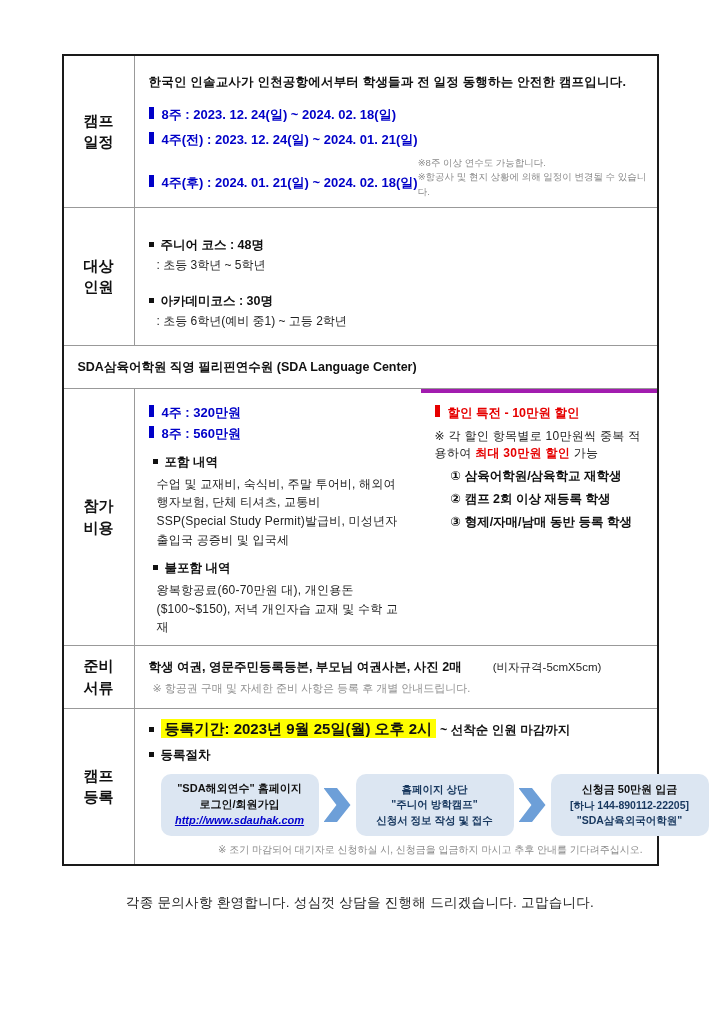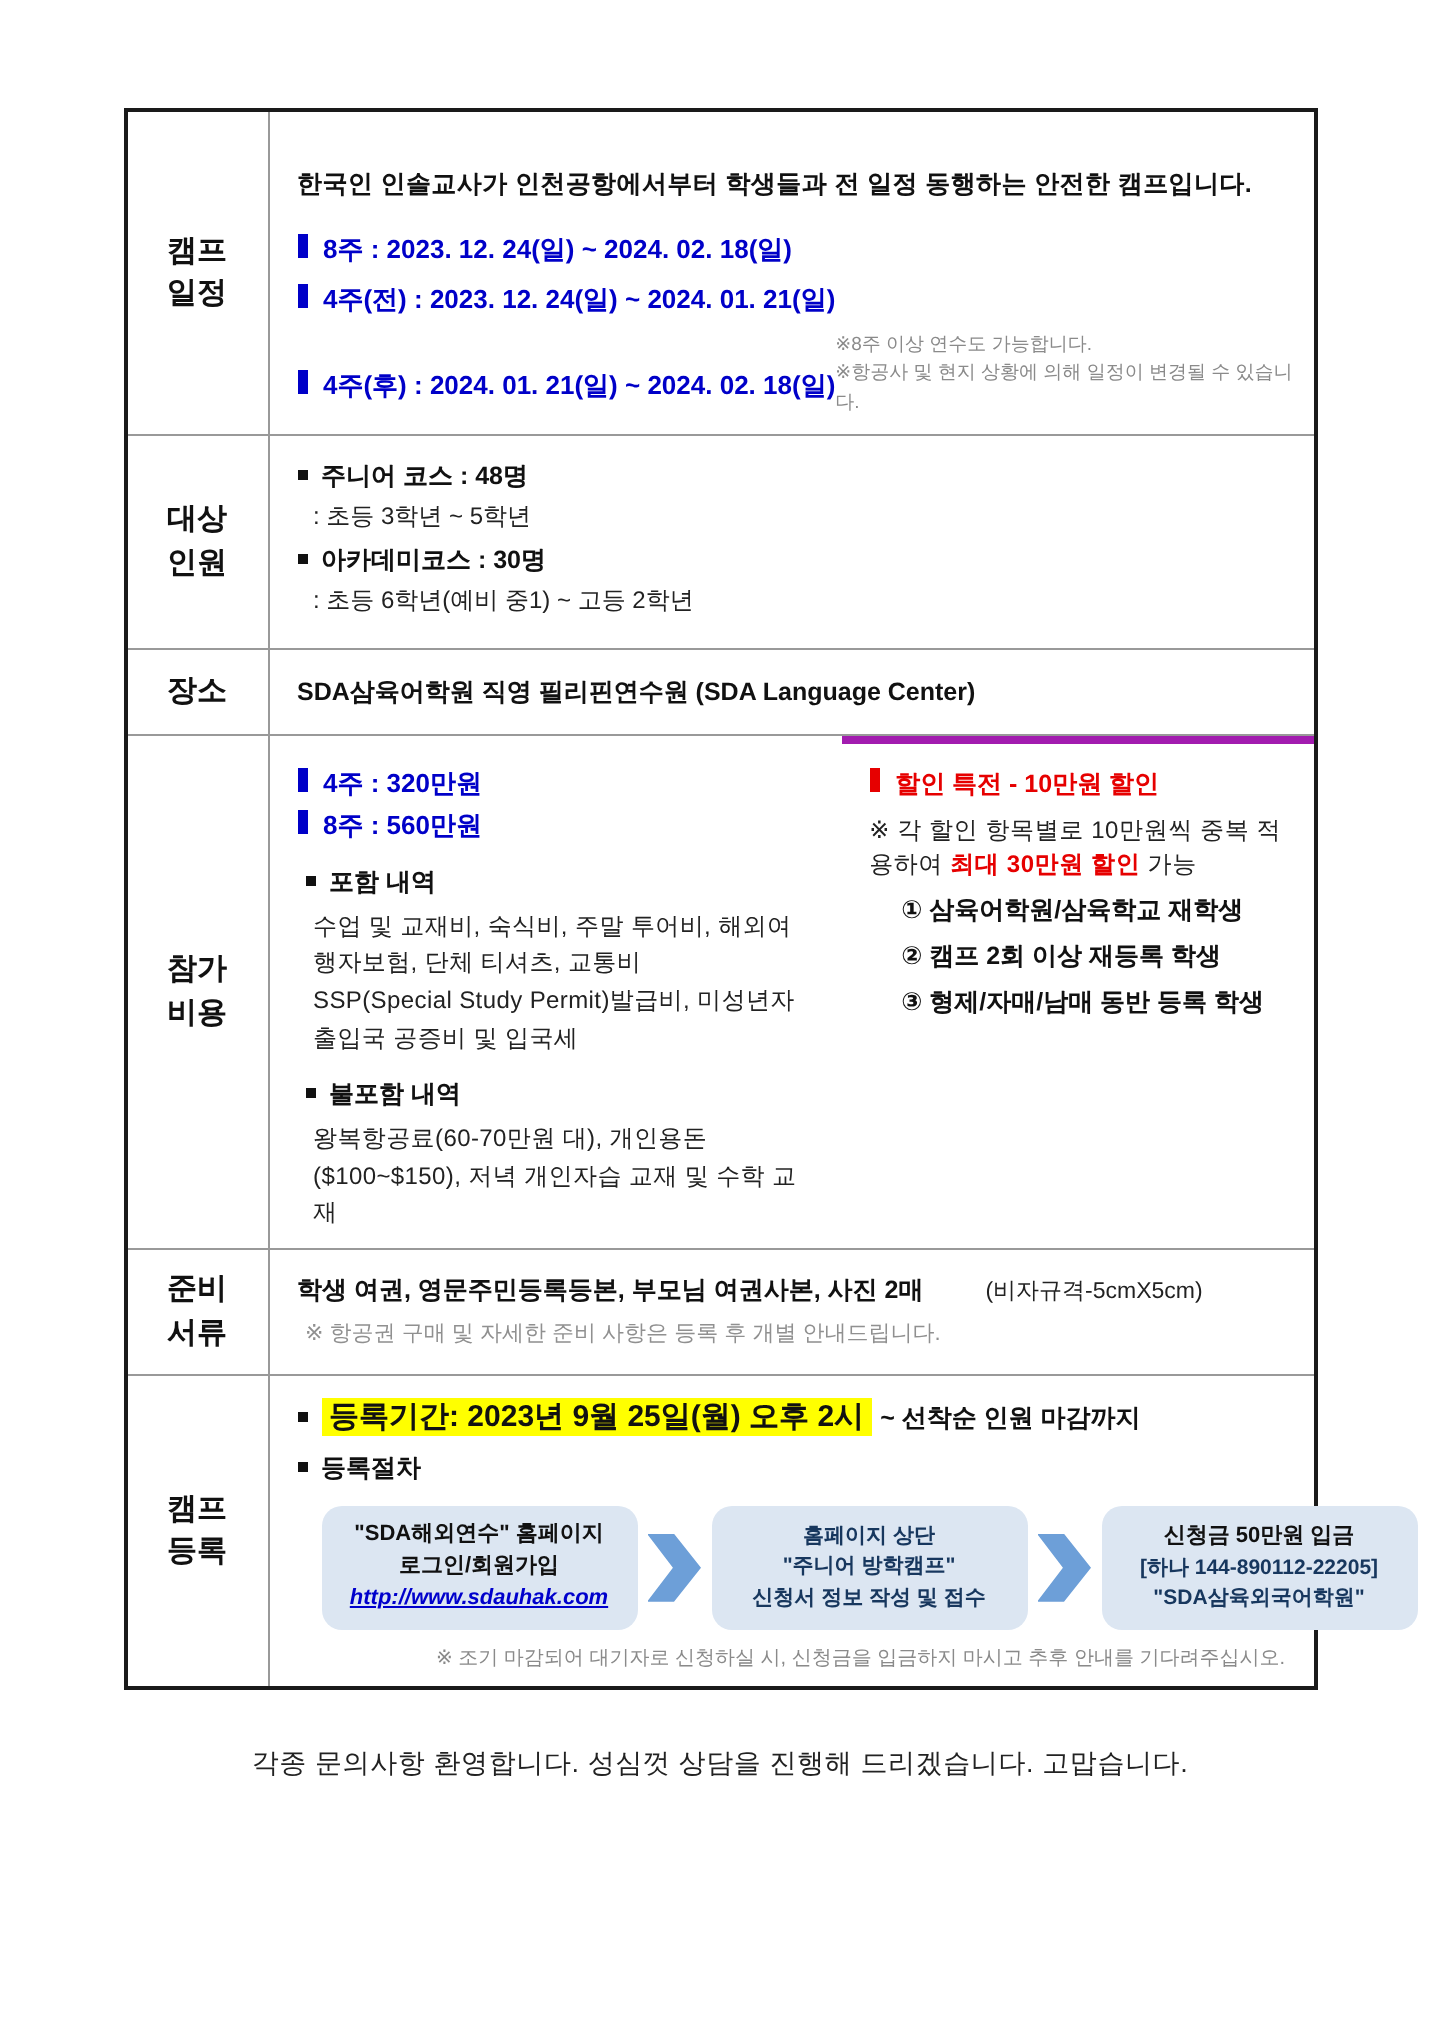--- a/index.html
+++ b/index.html
@@ -40,29 +40,29 @@
   .bar-bullet {
     display:inline-block; width:5px; height:12px;
     background:currentColor; margin-right:8px;
   }
   .sq-bullet {
     display:inline-block; width:5px; height:5px;
     background:#111; margin-right:7px; vertical-align:2px;
   }
 
   
-  .row-schedule .tcontent { padding:28px 8px 8px 14px; min-height:132px; }
+  .row-schedule .tcontent { padding:18px 8px 8px 14px; min-height:132px; }
   .intro-line { font-size:12.5px; font-weight:bold; color:#111; margin-bottom:15px; letter-spacing:0.2px; }
   .sched-item { color:#0000C8; font-weight:bold; font-size:13px; margin:7px 0; white-space:nowrap; }
   .sched-last { display:flex; align-items:flex-end; justify-content:space-between; }
   .sched-notes { font-size:9.5px; font-weight:normal; color:#8a8a8a; line-height:1.5; text-align:left; padding-right:2px; }
 
   
   .row-participants .tcontent { padding:10px 14px; min-height:84px; }
-  .course-title { font-size:12.5px; font-weight:bold; color:#111; margin-top:2px; }
+  .course-title { font-size:12.5px; font-weight:bold; color:#111; margin-top:19px; }
   .course-detail { font-size:12px; color:#222; margin:3px 0 5px 8px; }
 
   
   .row-location .tcontent { padding:12px 14px; min-height:42px; display:flex; align-items:flex-end; }
   .location-text { font-size:12.5px; font-weight:bold; color:#111; }
 
   
   .fees-wrap { flex:1; min-width:0; display:flex; flex-direction:row; }
   .fees-top { padding:12px 14px 8px 14px; min-height:163px; }
   .fees-bottom { border-top:4px solid #a21caf; padding:12px 14px 10px 14px; min-height:110px; }
@@ -157,23 +157,20 @@
         </div>
         <div class="course-detail">: 초등 3학년 ~ 5학년</div>
         <div class="course-title">
           <span class="sq-bullet"></span><span>아카데미코스 : 30명</span>
         </div>
         <div class="course-detail">: 초등 6학년(예비 중1) ~ 고등 2학년</div>
       </div>
     </div>
 
     <div class="trow row-location">
-      <div class="tlabel">
-        <span>장소</span>
-      </div>
       <div class="tcontent">
         <span class="location-text">SDA삼육어학원 직영 필리핀연수원 (SDA Language Center)</span>
       </div>
     </div>
 
     <div class="trow row-fees">
       <div class="tlabel">
         <span>참가</span>
         <span>비용</span>
       </div>

